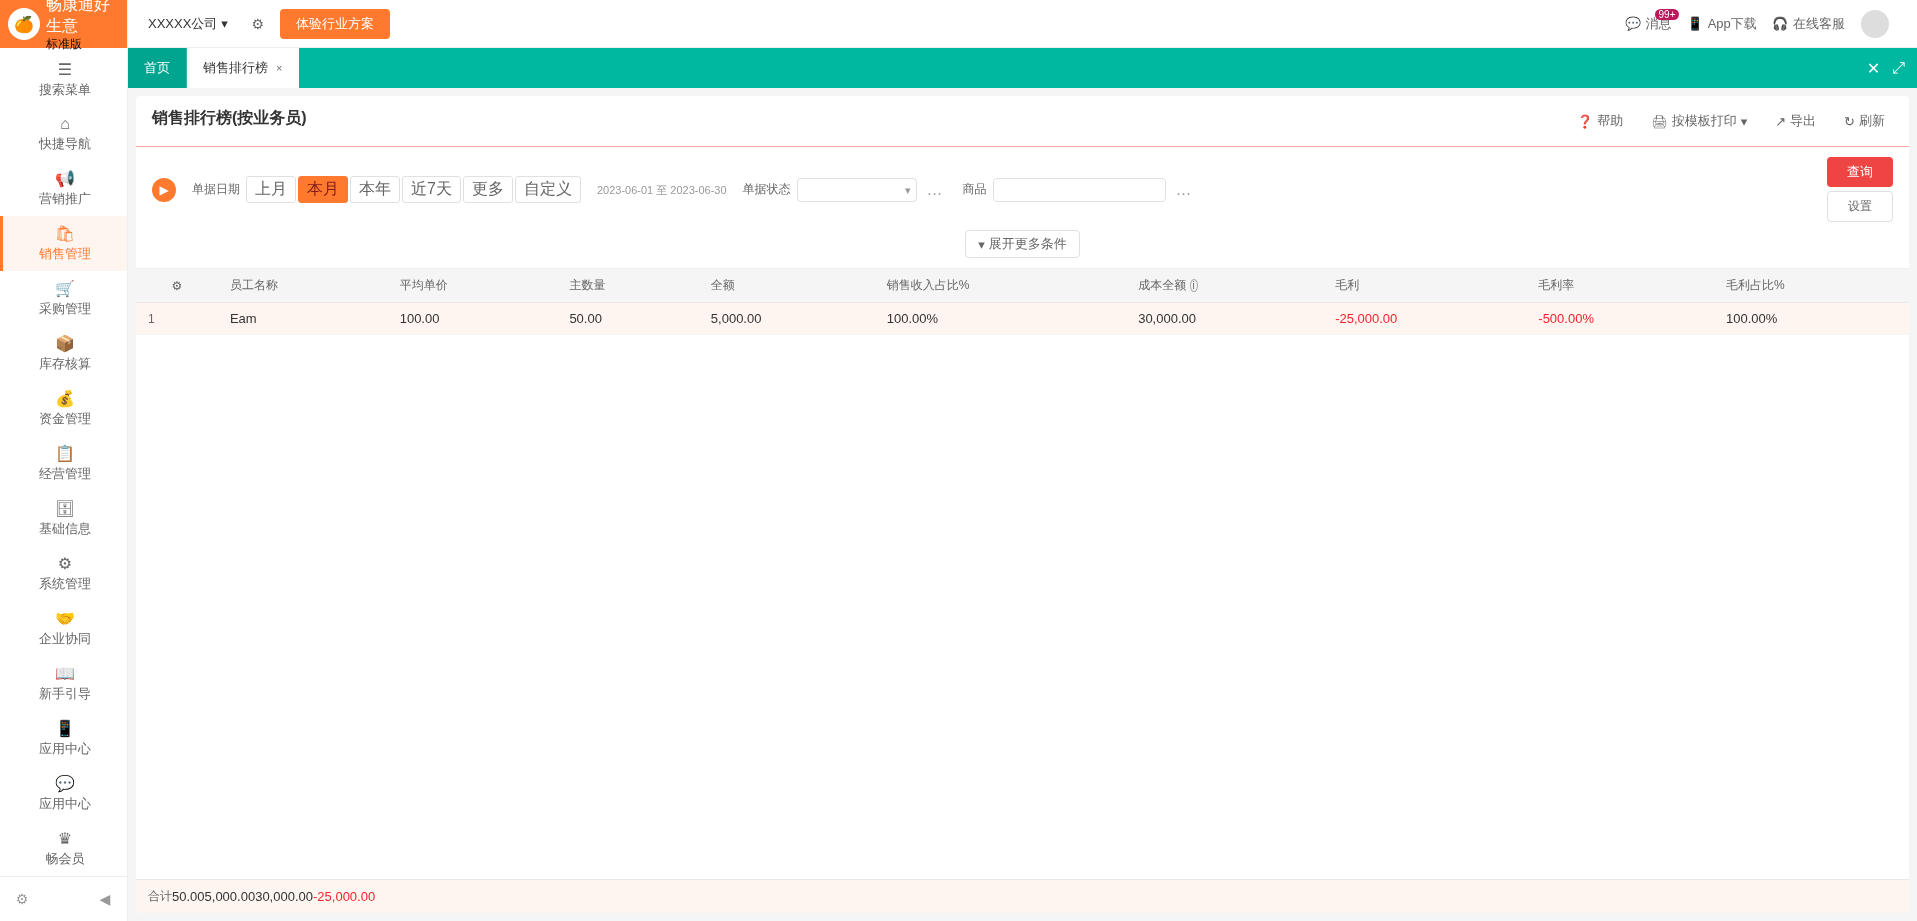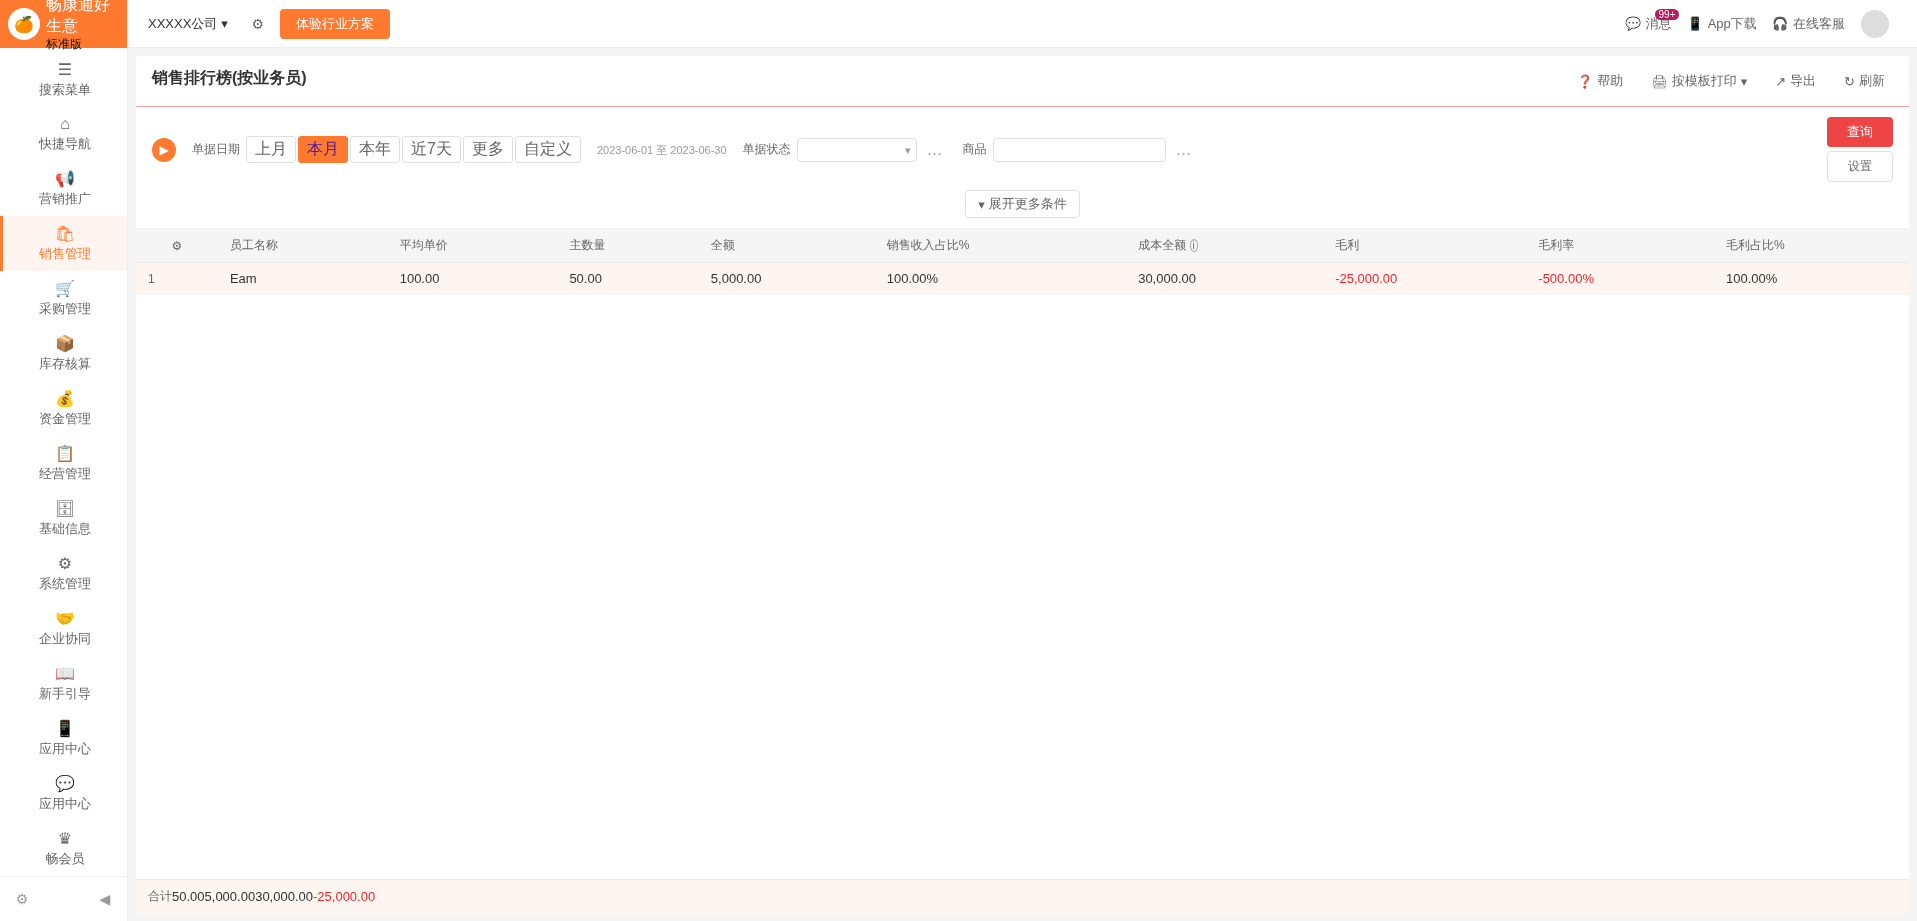--- a/index.html
+++ b/index.html
@@ -254,21 +254,21 @@
     }
     .date-btn {
       padding: 2px 8px;
       border: 1px solid #e0e0e0;
       border-radius: 3px;
       cursor: pointer;
       font-size: 16px;
       color: #666;
       background: #fff;
     }
-    .date-btn.active { background: #ff7a2f; color: #4c1d95; border-color: #ff7a2f; }
+    .date-btn.active { background: #ff7a2f; color: #7f1d1d; border-color: #ff7a2f; }
     .date-range-text { font-size: 11px; color: #999; margin-top: 2px; }
 
     .filter-select {
       border: 1px solid #e0e0e0;
       border-radius: 4px;
       padding: 4px 24px 4px 8px;
       font-size: 12px;
       color: #333;
       background: #fff;
       appearance: none;
@@ -507,20 +507,33 @@
       </div>
       <div class="topbar-right-item">
         <span>🎧</span>
         <span>在线客服</span>
       </div>
       <div class="avatar"></div>
       <span class="username"></span>
     </div>
   </div>
 
+  <div class="tabbar">
+    <div class="tab home">
+      <span>首页</span>
+    </div>
+    <div class="tab active">
+      <span>销售排行榜</span>
+      <span class="tab-close">×</span>
+    </div>
+    <div class="tabbar-actions">
+      <div class="tabbar-action-btn">✕</div>
+      <div class="tabbar-action-btn">⤢</div>
+    </div>
+  </div>
 
   <div class="content">
     <div class="page-wrapper">
 
       <div class="page-header">
         <span class="page-title">销售排行榜(按业务员)</span>
         <div class="page-actions">
           <div class="page-action-btn">
             <span>❓</span>
             <span>帮助</span>

